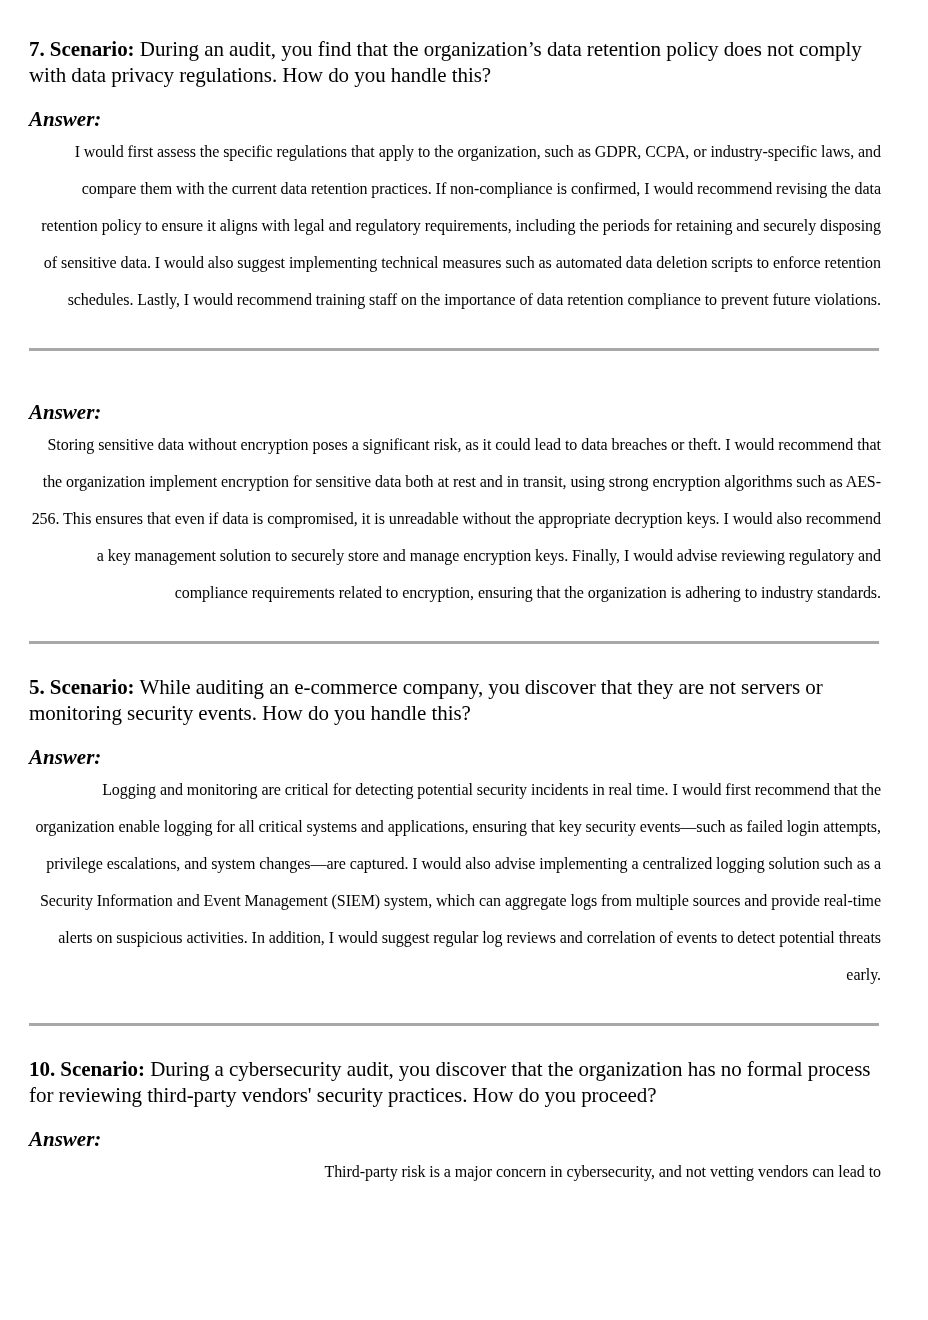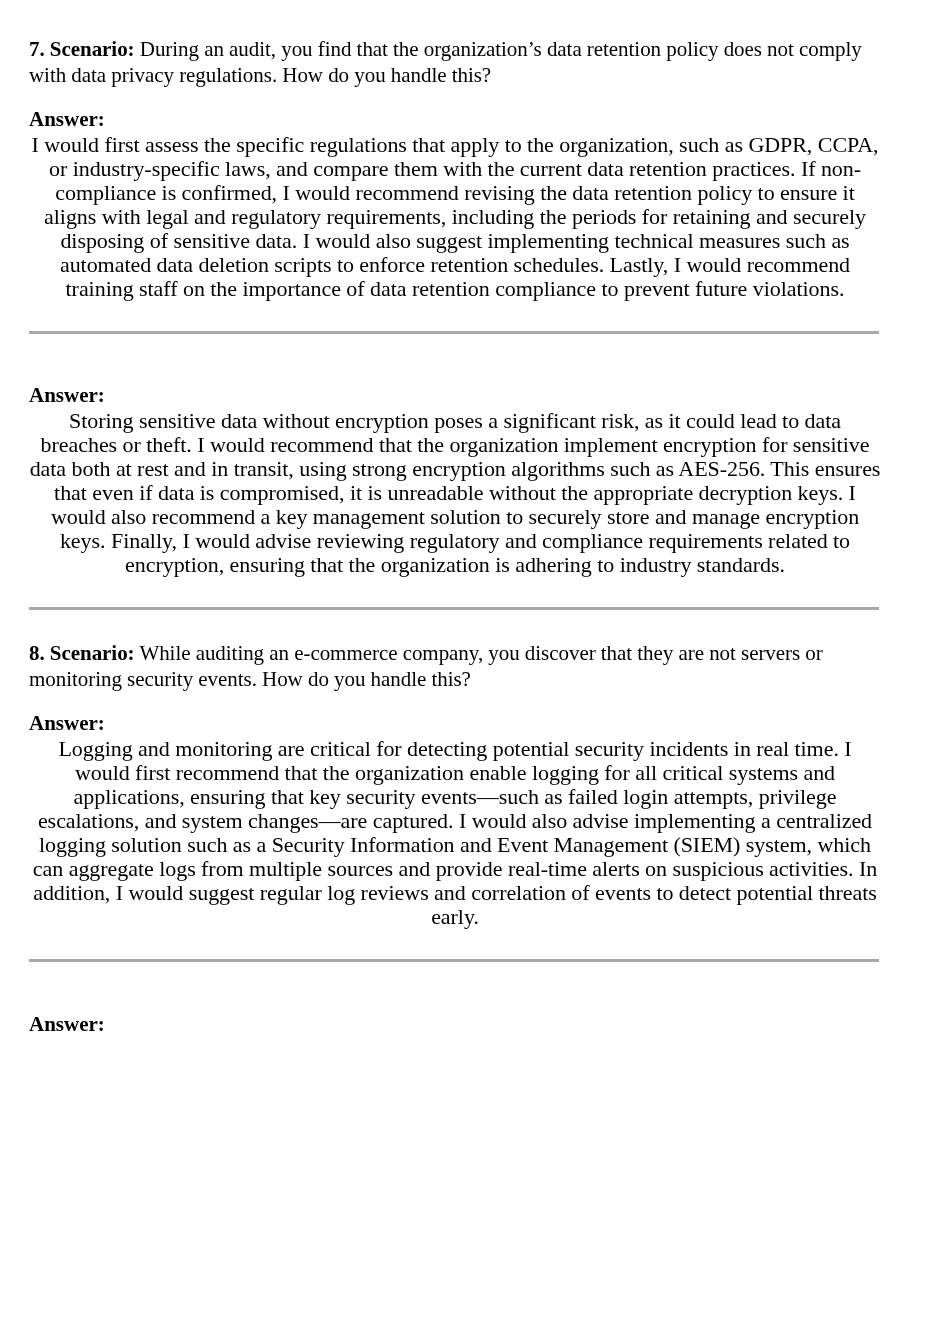--- a/index.html
+++ b/index.html
@@ -40,26 +40,27 @@
   }
   .scenario .lead {
     font-weight: bold;
   }
   .answer-label {
     font-size: 21px;
     line-height: 25.8px;
     font-weight: bold;
     margin: 0;
     padding-top: 18.5px;
+    font-style: italic;
   }
   .answer-body {
-    font-size: 22px;
-    line-height: 24px;
+    font-size: 16px;
+    line-height: 37px;
     margin: 0;
-    text-align: center;
+    text-align: right;
     letter-spacing: -0.05px;
   }
   .divider-wrap {
     padding-top: 30px;
     padding-bottom: 31px;
   }
   .divider {
     width: 850px;
     height: 3px;
     background: #a8a8a8;
@@ -84,26 +85,28 @@
 
     <div class="qa-block">
       <p class="answer-label">Answer:</p>
       <p class="answer-body">Storing sensitive data without encryption poses a significant risk, as it could lead to data breaches or theft. I would recommend that the organization implement encryption for sensitive data both at rest and in transit, using strong encryption algorithms such as AES-256. This ensures that even if data is compromised, it is unreadable without the appropriate decryption keys. I would also recommend a key management solution to securely store and manage encryption keys. Finally, I would advise reviewing regulatory and compliance requirements related to encryption, ensuring that the organization is adhering to industry standards.</p>
     </div>
     <div class="divider-wrap">
       <div class="divider"></div>
     </div>
 
     <div class="qa-block">
-      <p class="scenario"><span class="lead">8. Scenario:</span><span> While auditing an e-commerce company, you discover that they are not servers or monitoring security events. How do you handle this?</span></p>
+      <p class="scenario"><span class="lead">5. Scenario:</span><span> While auditing an e-commerce company, you discover that they are not servers or monitoring security events. How do you handle this?</span></p>
       <p class="answer-label">Answer:</p>
       <p class="answer-body">Logging and monitoring are critical for detecting potential security incidents in real time. I would first recommend that the organization enable logging for all critical systems and applications, ensuring that key security events—such as failed login attempts, privilege escalations, and system changes—are captured. I would also advise implementing a centralized logging solution such as a Security Information and Event Management (SIEM) system, which can aggregate logs from multiple sources and provide real-time alerts on suspicious activities. In addition, I would suggest regular log reviews and correlation of events to detect potential threats early.</p>
     </div>
     <div class="divider-wrap">
       <div class="divider"></div>
     </div>
 
     <div class="qa-block">
+      <p class="scenario"><span class="lead">10. Scenario:</span><span> During a cybersecurity audit, you discover that the organization has no formal process for reviewing third-party vendors' security practices. How do you proceed?</span></p>
       <p class="answer-label">Answer:</p>
+      <p class="answer-body">Third-party risk is a major concern in cybersecurity, and not vetting vendors can lead to</p>
     </div>
 
   </div>
 </div>
 
 </body></html>

